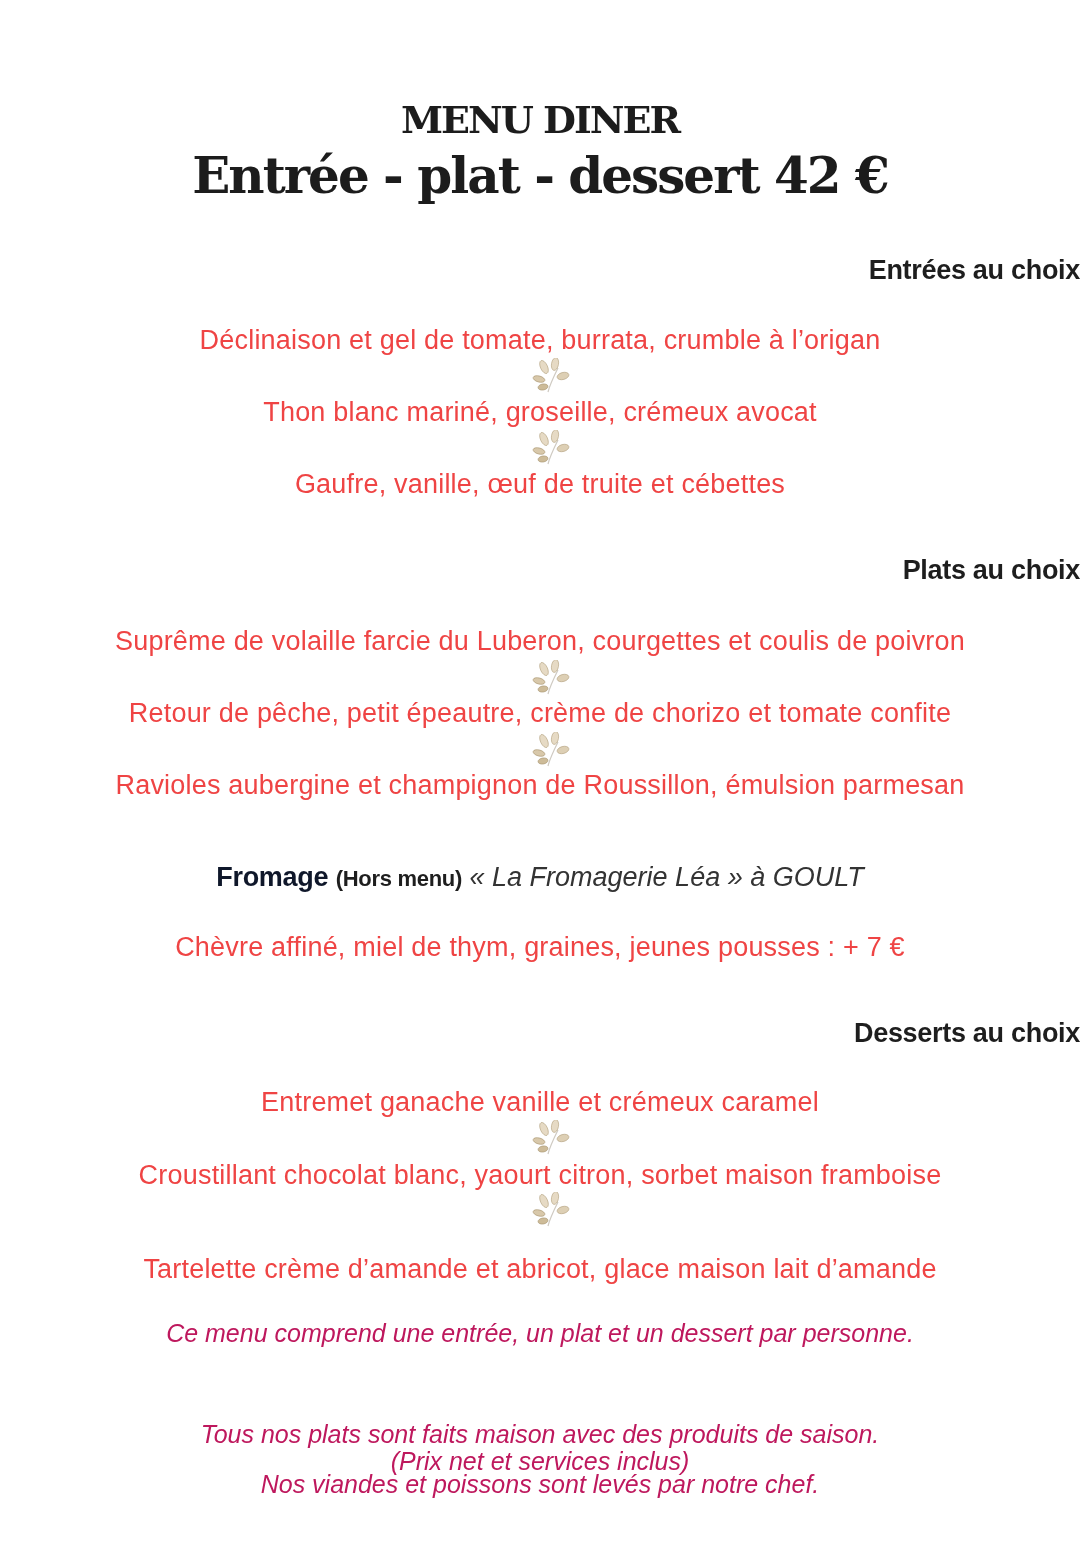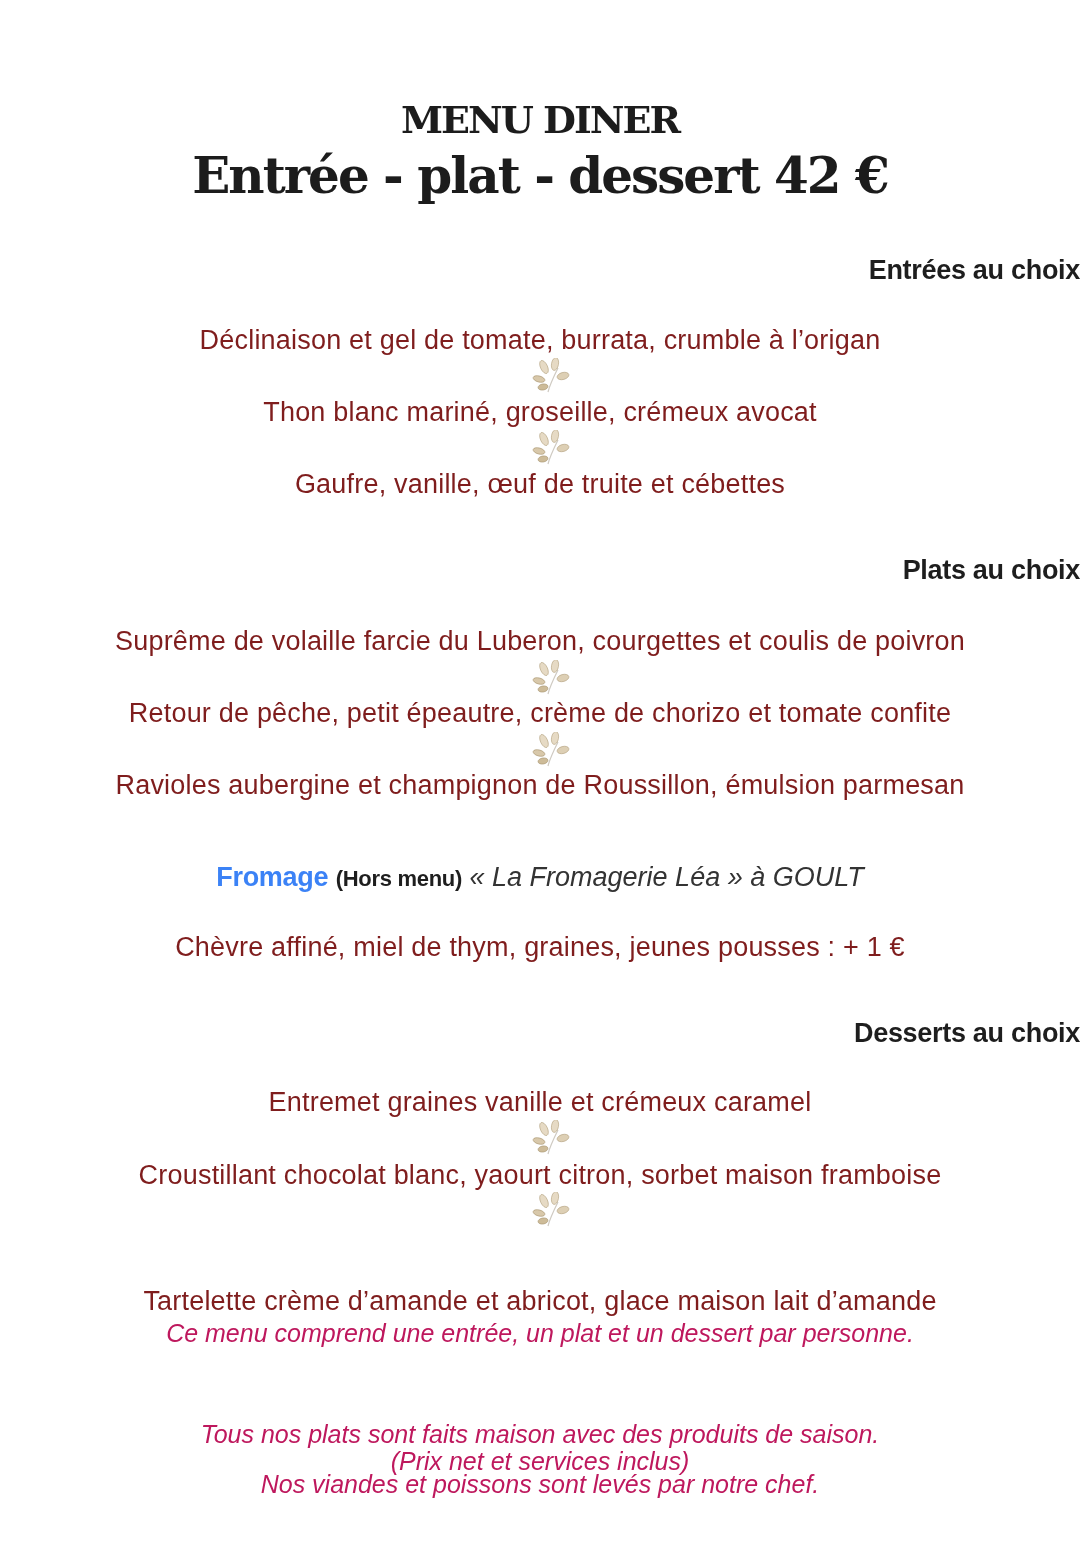--- a/index.html
+++ b/index.html
@@ -36,36 +36,36 @@
     line-height: 34px;
     color: #1e1e1e;
     letter-spacing: -0.3px;
     text-align: right;
   }
   .item {
     font-family: "Liberation Sans", sans-serif;
     font-weight: normal;
     font-size: 27px;
     line-height: 34px;
-    color: #7f1d1d;
+    color: #ef4444;
     letter-spacing: 0.2px;
   }
   .footer {
     font-family: "Liberation Sans", sans-serif;
     font-style: italic;
     font-size: 25px;
     line-height: 32px;
     color: #be185d;
   }
   .fromage-line {
     font-family: "Liberation Sans", sans-serif;
     font-size: 27px;
     line-height: 34px;
   }
-  .fromage-label { font-weight: bold; color: #3b82f6; letter-spacing: -0.3px; }
+  .fromage-label { font-weight: bold; color: #0f172a; letter-spacing: -0.3px; }
   .fromage-note { font-weight: bold; font-size: 22px; color: #1e1e1e; letter-spacing: -0.3px; }
   .fromage-source { font-style: italic; font-weight: normal; color: #333; margin-top: 47px; }
   .sprig {
     position: absolute;
     left: 528px;
     width: 44px;
     height: 36px;
   }
 </style>
 </head>
@@ -122,24 +122,24 @@
     <ellipse cx="15" cy="29" rx="5" ry="3" transform="rotate(-10 15 29)" fill="#cdbb98" stroke="#a89470" stroke-width="0.6"></ellipse>
   </g>
 </svg>
 <div class="abs item" style="top:768px">Ravioles aubergine et champignon de Roussillon, émulsion parmesan</div>
 
 <div class="abs fromage-line" style="top:860px">
   <span class="fromage-label">Fromage</span>
   <span class="fromage-note">(Hors menu)</span>
   <span class="fromage-source">« La Fromagerie Léa » à GOULT</span>
 </div>
-<div class="abs item" style="top:930px">Chèvre affiné, miel de thym, graines, jeunes pousses : + 1 €</div>
+<div class="abs item" style="top:930px">Chèvre affiné, miel de thym, graines, jeunes pousses : + 7 €</div>
 
 <div class="abs section" style="top:1016px">Desserts au choix</div>
-<div class="abs item" style="top:1085px">Entremet graines vanille et crémeux caramel</div>
+<div class="abs item" style="top:1085px">Entremet ganache vanille et crémeux caramel</div>
 <svg class="sprig" style="top:1120px" viewBox="0 0 44 36">
   <g>
     <path d="M20 34 C 22 26, 26 18, 30 10" stroke="#cfcac2" stroke-width="1.2" fill="none"></path>
     <ellipse cx="16" cy="9" rx="3.5" ry="7" transform="rotate(-25 16 9)" fill="#e6dac4" stroke="#b4a280" stroke-width="0.6"></ellipse>
     <ellipse cx="27" cy="6" rx="3.5" ry="6.5" transform="rotate(10 27 6)" fill="#e6dac4" stroke="#b4a280" stroke-width="0.6"></ellipse>
     <ellipse cx="35" cy="18" rx="6" ry="3.5" transform="rotate(-15 35 18)" fill="#ddcfb4" stroke="#b4a280" stroke-width="0.6"></ellipse>
     <ellipse cx="11" cy="21" rx="6" ry="3" transform="rotate(15 11 21)" fill="#d8c8aa" stroke="#a89470" stroke-width="0.6"></ellipse>
     <ellipse cx="15" cy="29" rx="5" ry="3" transform="rotate(-10 15 29)" fill="#cdbb98" stroke="#a89470" stroke-width="0.6"></ellipse>
   </g>
 </svg>
@@ -147,18 +147,18 @@
 <svg class="sprig" style="top:1192px" viewBox="0 0 44 36">
   <g>
     <path d="M20 34 C 22 26, 26 18, 30 10" stroke="#cfcac2" stroke-width="1.2" fill="none"></path>
     <ellipse cx="16" cy="9" rx="3.5" ry="7" transform="rotate(-25 16 9)" fill="#e6dac4" stroke="#b4a280" stroke-width="0.6"></ellipse>
     <ellipse cx="27" cy="6" rx="3.5" ry="6.5" transform="rotate(10 27 6)" fill="#e6dac4" stroke="#b4a280" stroke-width="0.6"></ellipse>
     <ellipse cx="35" cy="18" rx="6" ry="3.5" transform="rotate(-15 35 18)" fill="#ddcfb4" stroke="#b4a280" stroke-width="0.6"></ellipse>
     <ellipse cx="11" cy="21" rx="6" ry="3" transform="rotate(15 11 21)" fill="#d8c8aa" stroke="#a89470" stroke-width="0.6"></ellipse>
     <ellipse cx="15" cy="29" rx="5" ry="3" transform="rotate(-10 15 29)" fill="#cdbb98" stroke="#a89470" stroke-width="0.6"></ellipse>
   </g>
 </svg>
-<div class="abs item" style="top:1284px">Tartelette crème d’amande et abricot, glace maison lait d’amande</div>
+<div class="abs item" style="top:1252px">Tartelette crème d’amande et abricot, glace maison lait d’amande</div>
 
 <div class="abs footer" style="top:1317px">Ce menu comprend une entrée, un plat et un dessert par personne.</div>
 <div class="abs footer" style="top:1445px">(Prix net et services inclus)</div>
 <div class="abs footer" style="top:1418px">Tous nos plats sont faits maison avec des produits de saison.</div>
 <div class="abs footer" style="top:1468px">Nos viandes et poissons sont levés par notre chef.</div>
 
 </body></html>

